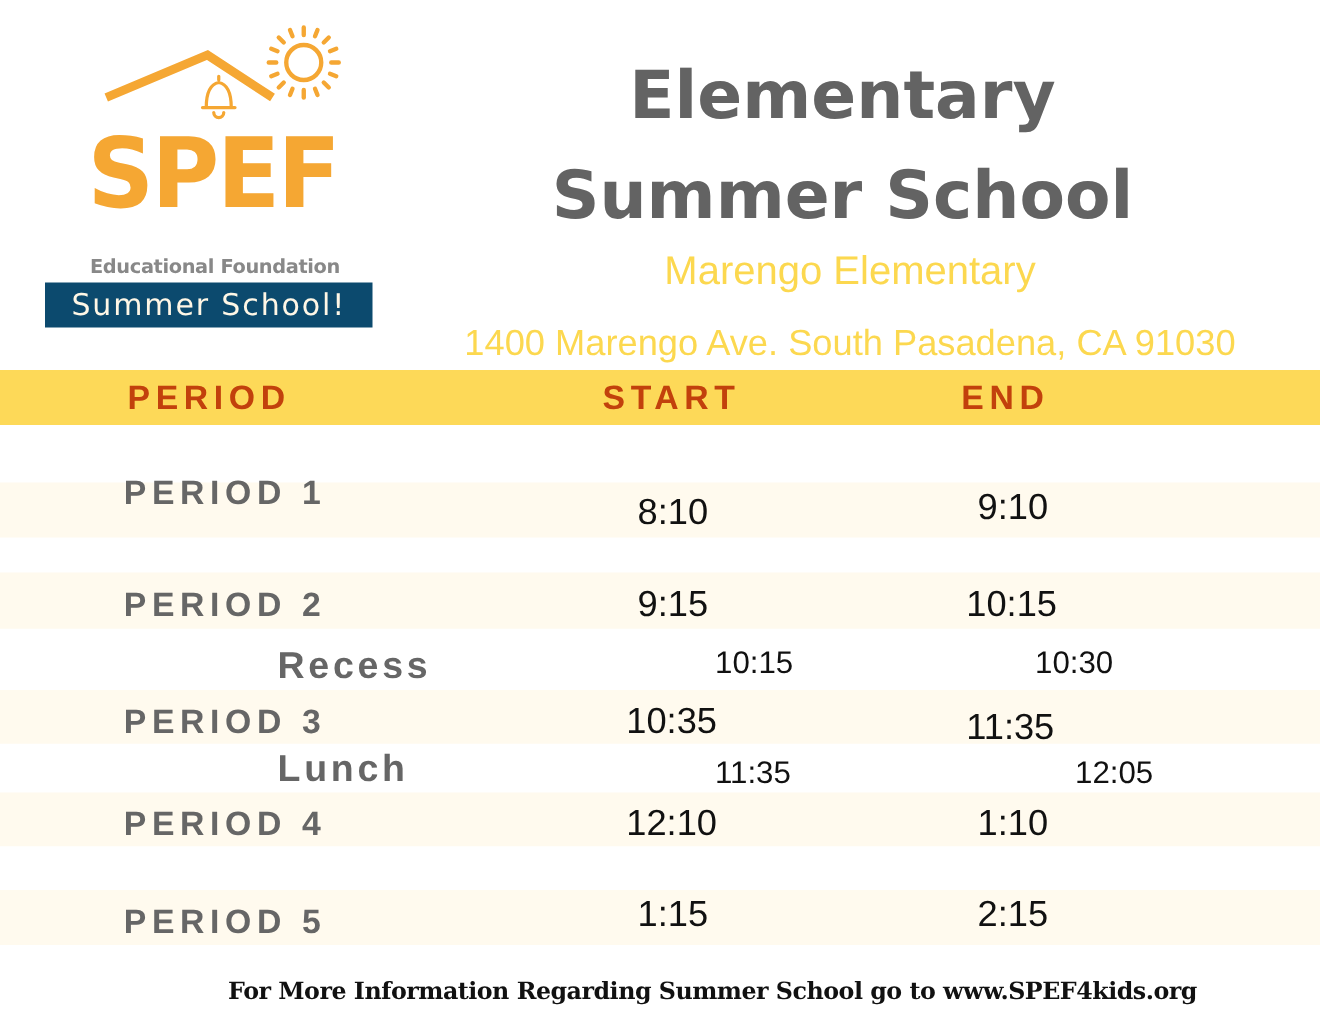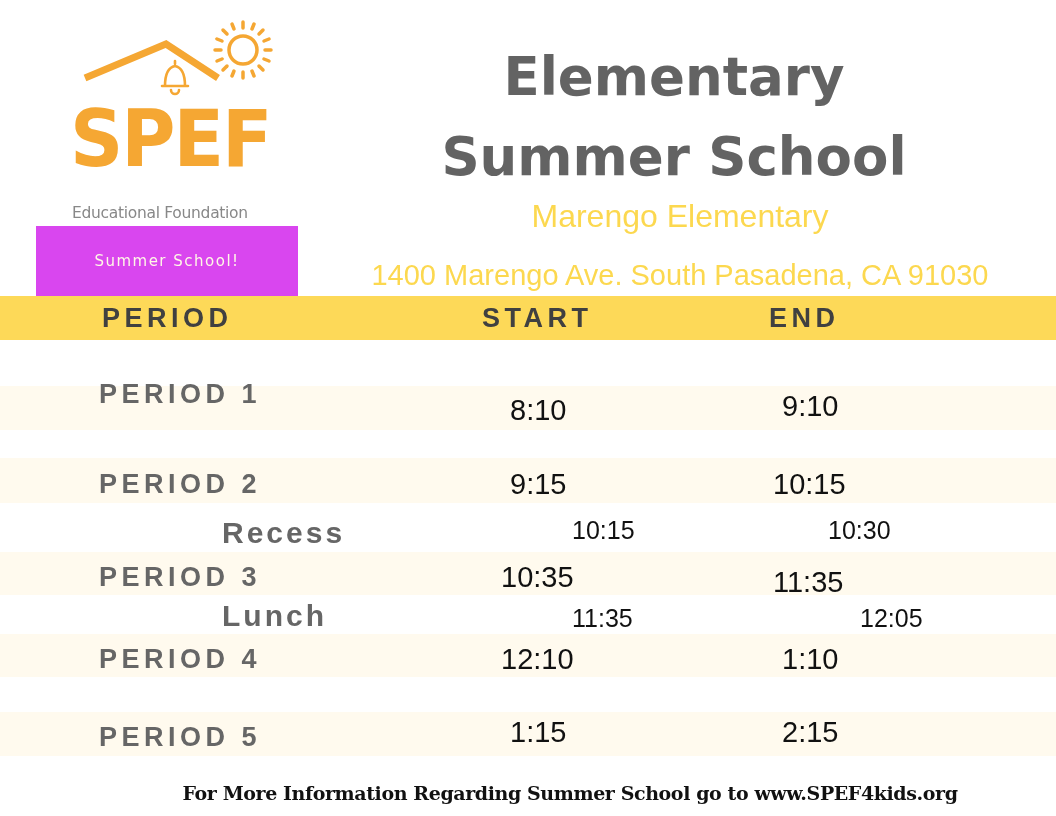--- a/index.html
+++ b/index.html
@@ -3,36 +3,36 @@
   <meta charset="utf-8">
   <style>
     html, body { margin:0; padding:0; }
     body { width:1056px; height:816px; background:#ffffff; position:relative; overflow:hidden; font-family:"Liberation Sans", sans-serif; }
     .abs { position:absolute; }
 
     
     .logo { left:30px; top:14px; width:290px; height:270px; }
     .logo-spef { position:absolute; left:40px; top:88px; font-family:"DejaVu Sans", sans-serif; font-weight:bold; font-size:74px; letter-spacing:-2px; color:#f5a733; line-height:1; transform:scaleY(1.05); }
     .logo-sub1 { position:absolute; left:42px; top:168px; font-size:17.5px; letter-spacing:3.2px; color:#666; font-family:"DejaVu Sans", sans-serif; }
-    .logo-sub2 { position:absolute; left:42px; top:190px; font-size:15.5px; color:#888; letter-spacing:-0.3px; font-family:"DejaVu Sans", sans-serif; font-weight:400; }
-    .logo-banner { position:absolute; left:6px; top:212px; width:262px; height:70px; background:#d946ef; color:#fff7e6; font-size:15px; letter-spacing:1.5px; display:flex; align-items:center; justify-content:center; font-family:"DejaVu Sans", sans-serif; }
+    .logo-sub2 { position:absolute; left:42px; top:190px; font-size:15.5px; color:#888; letter-spacing:-0.3px; font-family:"DejaVu Sans", sans-serif; font-weight:700; }
+    .logo-banner { position:absolute; left:6px; top:212px; width:262px; height:36px; background:#0c4a6e; color:#fff7e6; font-size:24px; letter-spacing:1.5px; display:flex; align-items:center; justify-content:center; font-family:"DejaVu Sans", sans-serif; }
 
     
     .title { left:340px; width:668px; text-align:center; color:#636363; font-family:"DejaVu Sans", sans-serif; font-weight:bold; font-size:53px; line-height:1; }
     .title1 { top:50px; }
     .title2 { top:130px; }
     .subtitle { left:330px; width:700px; text-align:center; color:#fcd84f; font-family:"Liberation Sans", sans-serif; font-size:32px; line-height:1; }
     .sub1 { top:200px; }
     .sub2 { top:261px; font-size:29px; }
 
     
     .band { left:0; width:1056px; }
     .header-band { top:296px; height:44px; background:#fdd958; }
     .row-band { background:#fffaee; }
-    .hcell { color:#404040; font-weight:bold; font-size:27px; letter-spacing:4.5px; top:303px; font-family:"Liberation Sans", sans-serif; }
+    .hcell { color:#c2410c; font-weight:bold; font-size:27px; letter-spacing:4.5px; top:303px; font-family:"Liberation Sans", sans-serif; }
     .pcell { color:#666; font-weight:bold; font-size:27px; letter-spacing:4.5px; font-family:"Liberation Sans", sans-serif; }
     .bcell { color:#666; font-weight:bold; font-size:30px; letter-spacing:3px; font-family:"Liberation Sans", sans-serif; }
     .tcell { color:#111; font-size:29px; font-family:"Liberation Sans", sans-serif; }
     .tcell-small { color:#111; font-size:25px; font-family:"Liberation Sans", sans-serif; }
 
     .footer { left:0; width:1056px; top:782px; text-align:center; color:#111; font-family:"DejaVu Serif", serif; font-weight:bold; font-size:19px; letter-spacing:-0.4px;padding-left:42px; }
   </style>
 </head>
 <body>
 

